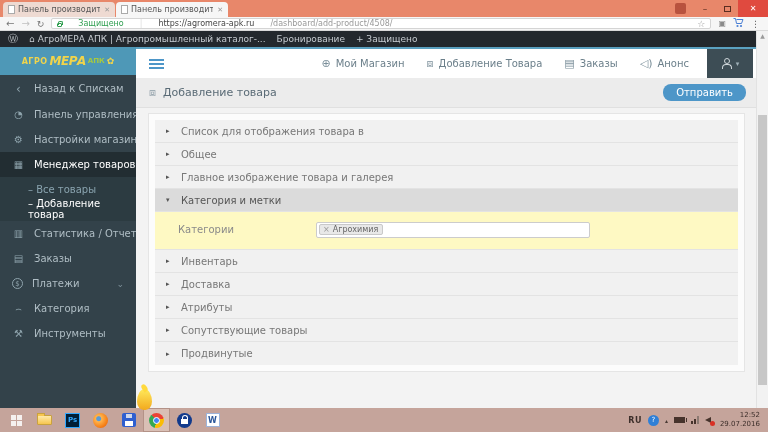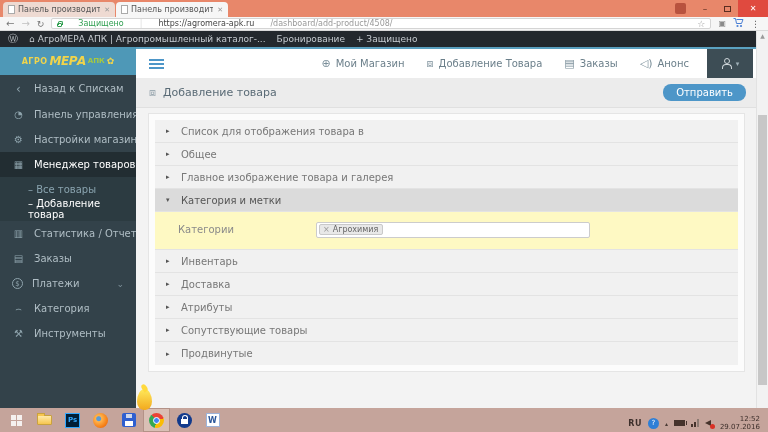--- a/index.html
+++ b/index.html
@@ -98,21 +98,21 @@
   .scrollbar { position:absolute; top:31px; bottom:24px; right:0; width:12px; background:#f2f2f2; border-left:1px solid #e2e2e2; z-index:20; }
   .sb-arrow { display:block; text-align:center; font-size:6px; color:#9a9a9a; line-height:9px; }
   .sb-thumb { position:absolute; top:84px; left:1px; right:1px; height:270px; background:#c7c7c7; }
 
   
   .flame { position:absolute; left:137px; top:389px; width:15px; height:21px; z-index:30;
     background:linear-gradient(#ffe95c,#f2a91d); border-radius:50% 50% 45% 45%/60% 60% 40% 40%; }
   .flame::before { content:''; position:absolute; top:-5px; left:5px; width:5px; height:8px; background:#ffd93d; border-radius:50% 50% 50% 0; transform:rotate(-35deg); }
 
   
-  .taskbar { height:24px; background:var(--taskbar-bg,#c5a49b); display:flex; align-items:flex-end; padding:0 3px; gap:1px; }
+  .taskbar { height:24px; background:var(--taskbar-bg,#c5a49b); display:flex; align-items:center; padding:0 3px; gap:1px; }
   .tb-btn { width:27px; height:24px; display:flex; align-items:center; justify-content:center; flex:none; }
   .tb-btn.active { background:#d9bfb5; box-shadow:inset 0 0 0 1px #b39287; }
   .win-logo { display:grid; grid-template-columns:5px 5px; grid-template-rows:5px 5px; gap:1px; }
   .win-logo span { background:#f5f1ef; }
   .folder { width:15px; height:10px; background:linear-gradient(#ffe9a8,#f7c64f); border:1px solid #caa23d; border-radius:1px; position:relative; }
   .folder::before { content:''; position:absolute; top:-3px; left:-1px; width:6px; height:2px; background:#f7c64f; border:1px solid #caa23d; border-bottom:none; }
   .ps-ico { width:15px; height:15px; background:#001e36; border:1px solid #31a8ff; color:#31a8ff; font-size:7px; font-weight:bold; display:flex; align-items:center; justify-content:center; }
   .ff-ico { width:15px; height:15px; border-radius:50%; background:radial-gradient(circle at 38% 38%, #5b9bd5 0 2px, #ffb34d 3px, #f57f17 65%, #e65100); }
   .floppy { width:14px; height:14px; background:#2f5fd0; border-radius:2px; position:relative; }
   .floppy::before { content:''; position:absolute; top:1px; left:4px; width:6px; height:4px; background:#cfd8ea; }

